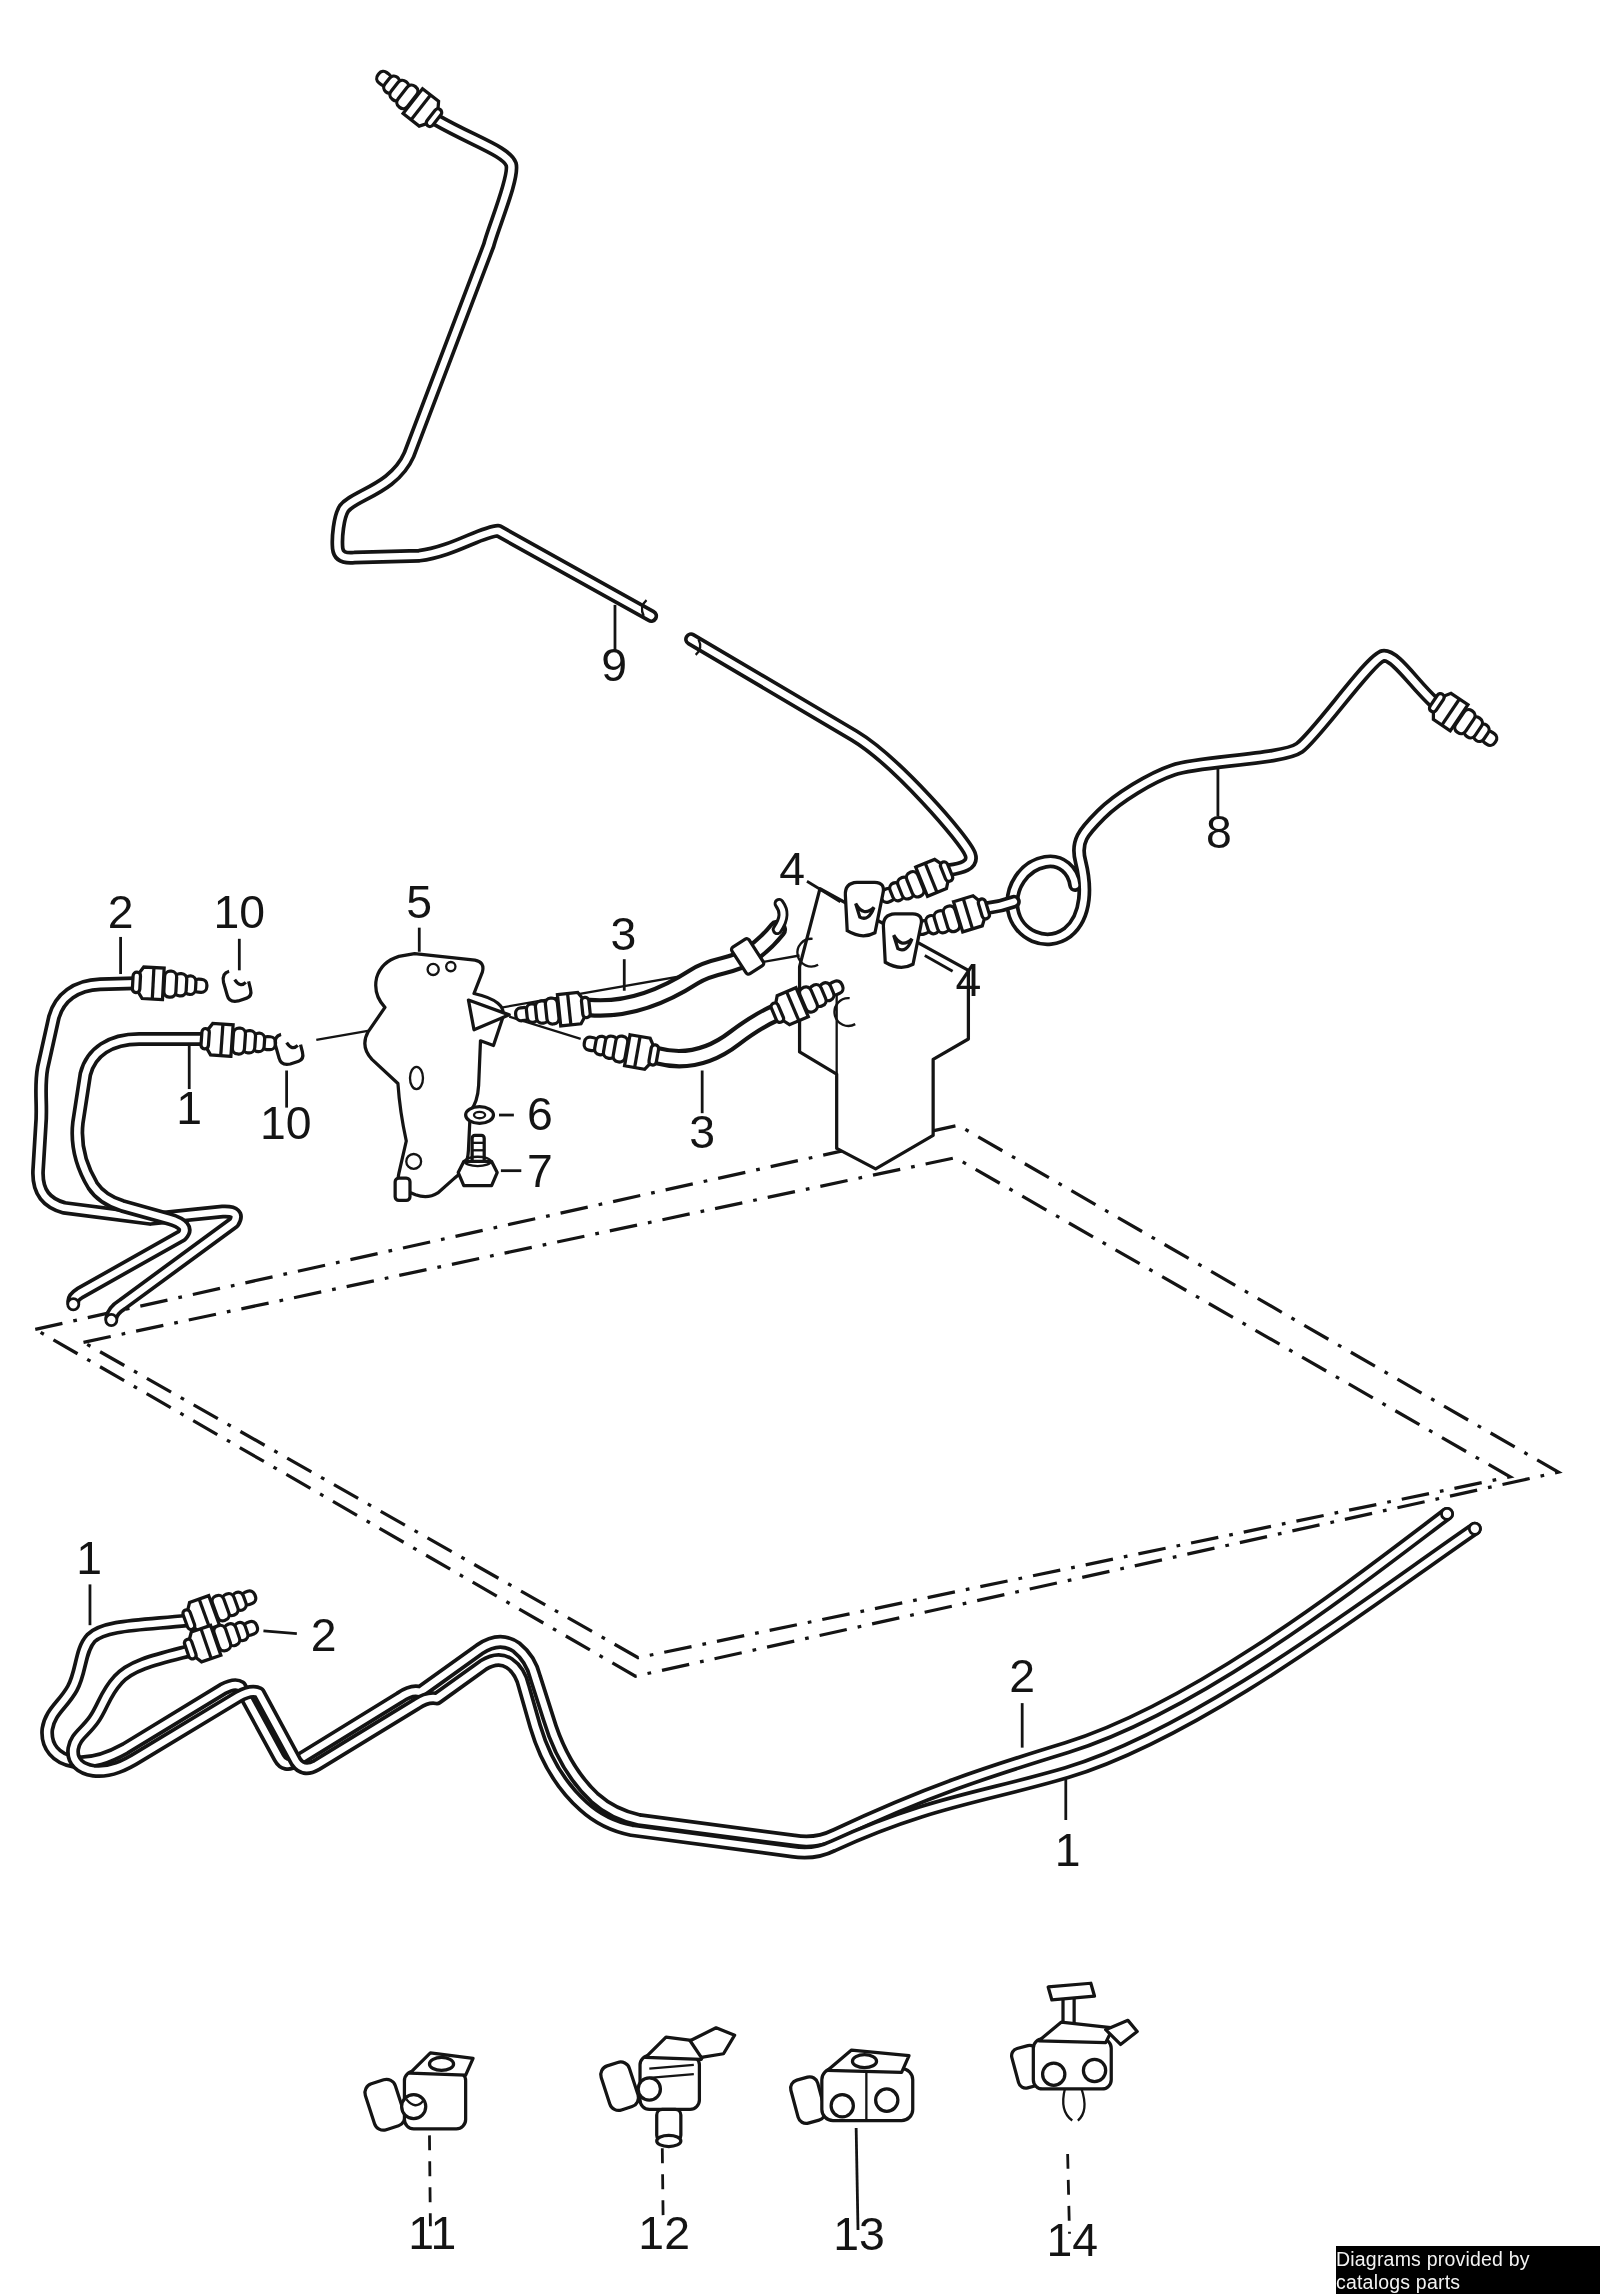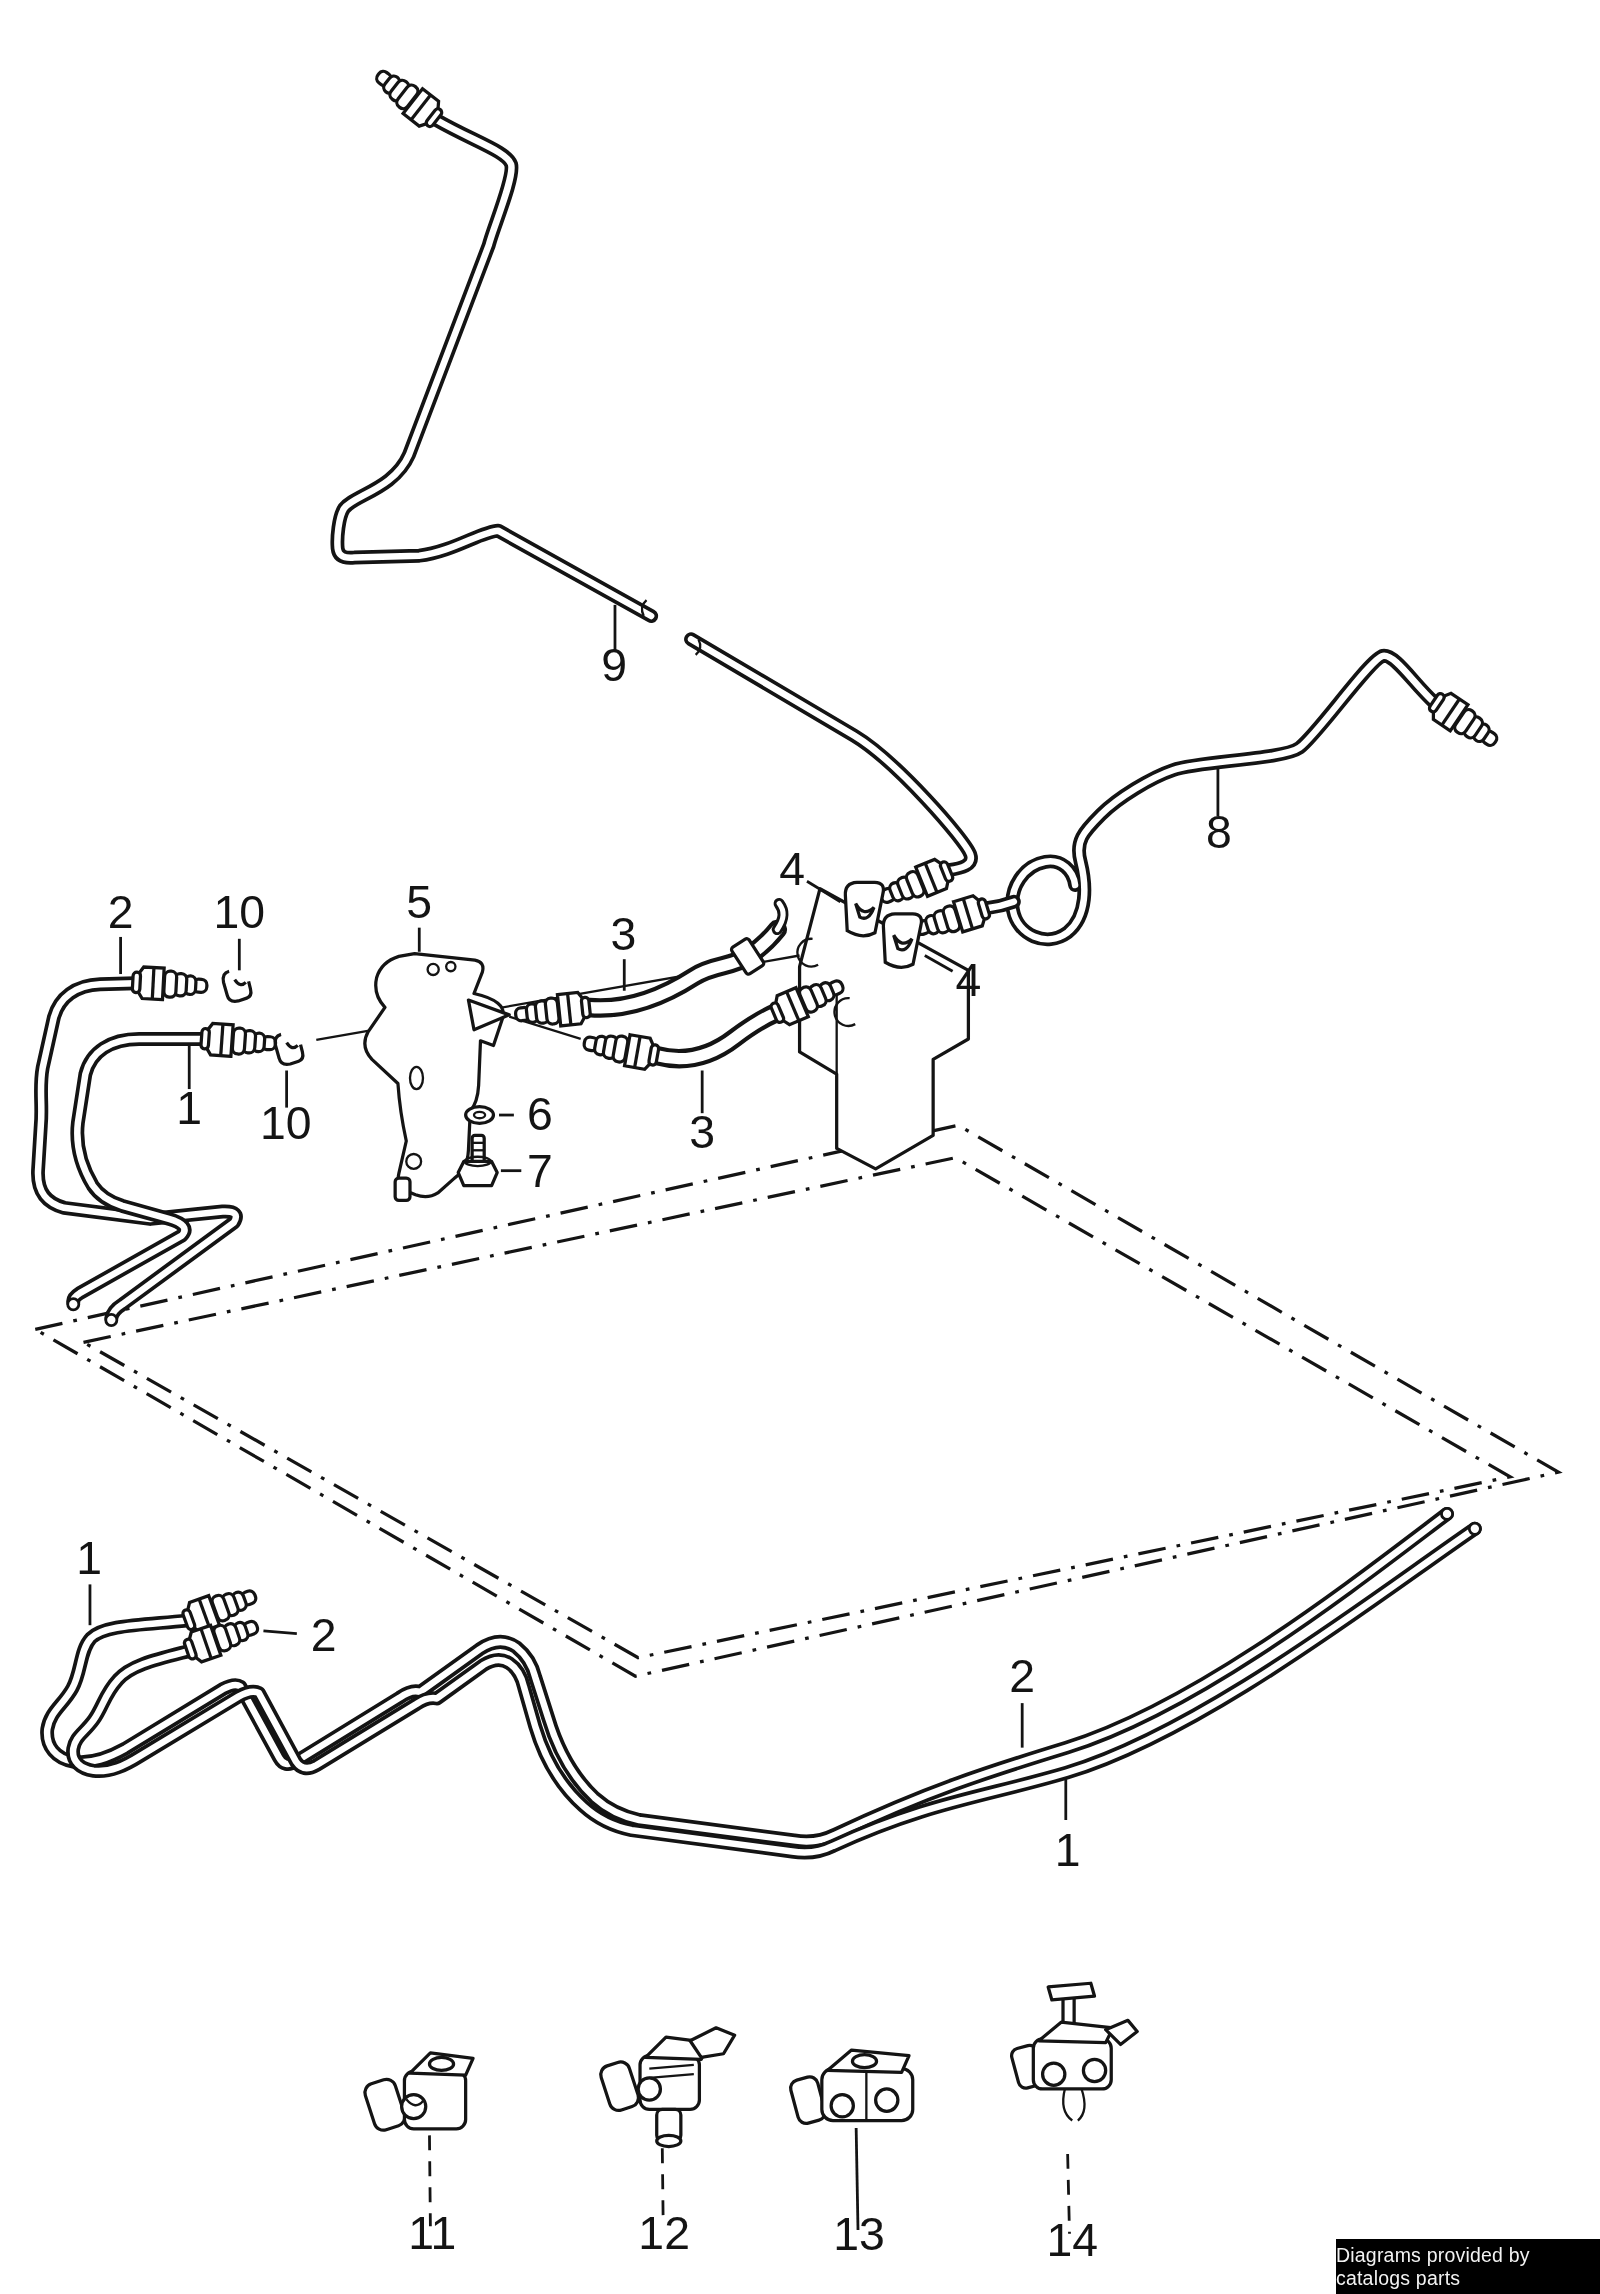--- a/index.html
+++ b/index.html
@@ -11,21 +11,21 @@
   .hose{stroke-width:21;}
   .hose + .tube-core{stroke-width:12;}
   .slim{stroke-width:12;}
   .slim + .tube-core{stroke-width:5.5;}
   .outline{fill:none;stroke:#141414;stroke-width:3.5;stroke-dasharray:30 12 4 12;}
   .part{fill:#ffffff;stroke:#141414;stroke-width:3.5;stroke-linejoin:round;}
   .thin{fill:none;stroke:#141414;stroke-width:2.5;}
   .leader{stroke:#141414;stroke-width:3;fill:none;}
   .leader-dash{stroke-dasharray:16 12;}
   .callout{font:400 50px "Liberation Sans",sans-serif;fill:#141414;text-anchor:middle;}
-  .footer{position:absolute;right:0;bottom:0;width:265px;height:56px;background:#000;
+  .footer{position:absolute;right:0;bottom:0;width:265px;height:49px;background:#000;
           color:#f2f2f2;display:flex;align-items:center;justify-content:center;
           font:400 19.5px "Liberation Sans",sans-serif;letter-spacing:0.2px;}
 </style>
 </head>
 <body>
 
 <div class="stage">
 <svg viewBox="0 0 1726 2474" width="1601" height="2295">
   <defs>
     <g id="fitting" fill="#fff" stroke="#141414" stroke-width="3.5">

